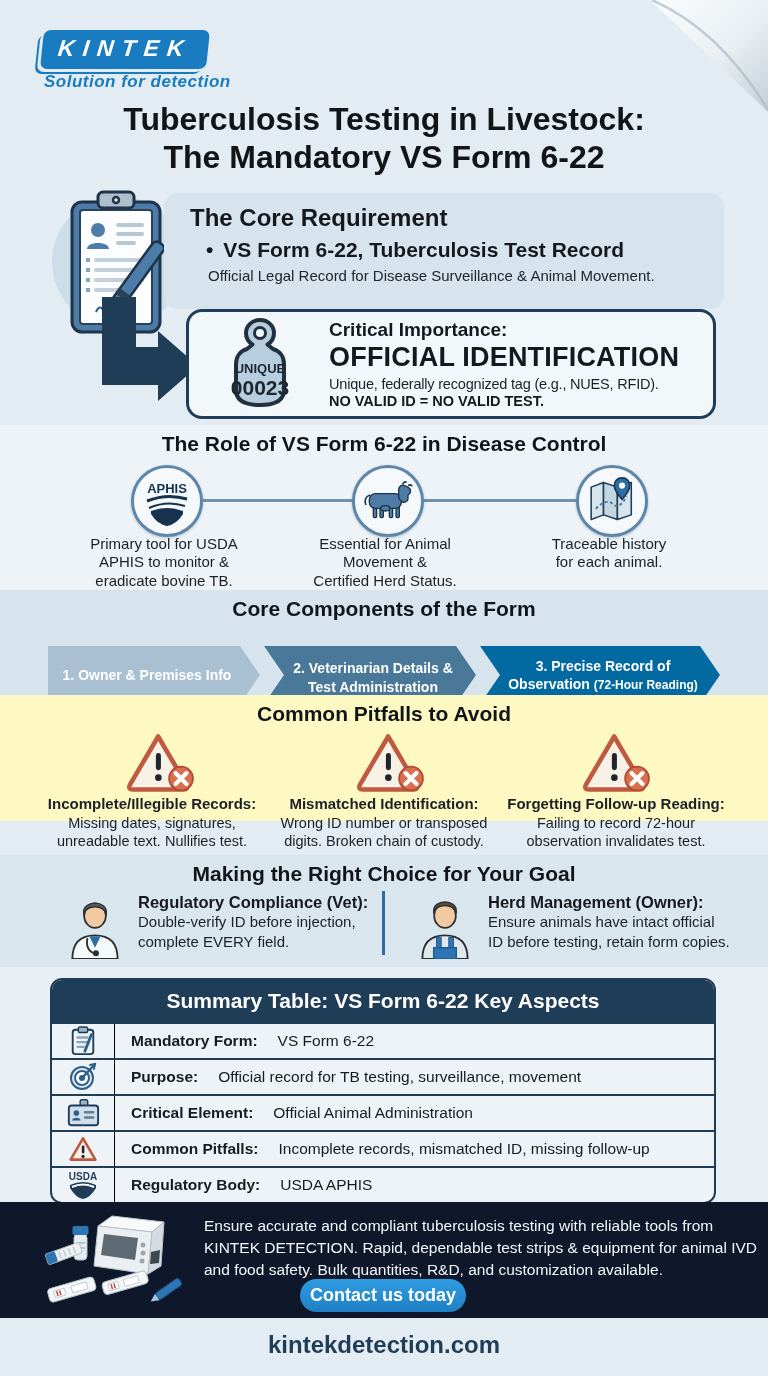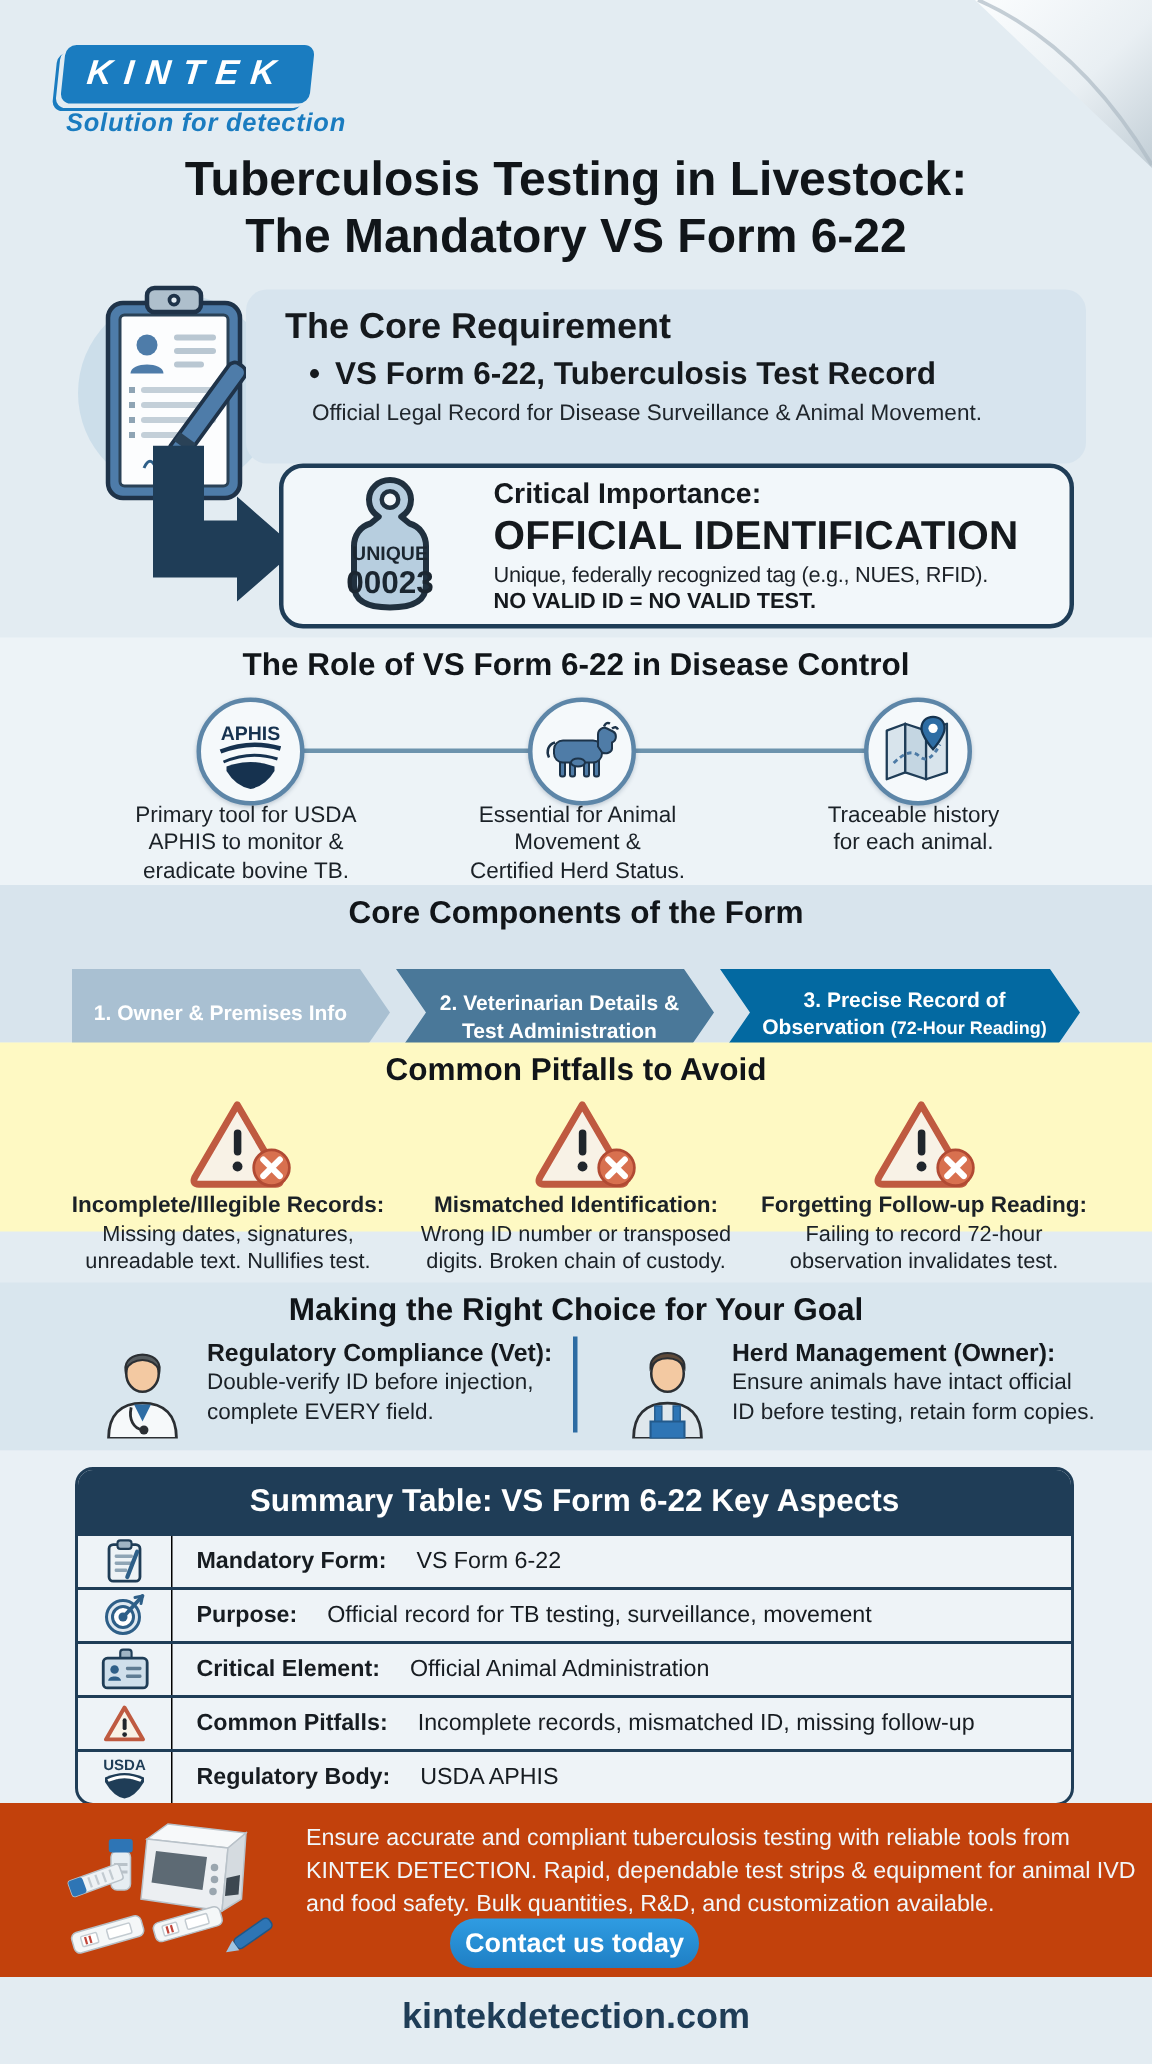--- a/index.html
+++ b/index.html
@@ -55,21 +55,21 @@
   .choice-div{position:absolute;top:36px;left:382px;width:3px;height:64px;background:#2d6ca3;}
   
   .sum-strip{position:absolute;top:967px;left:0;width:768px;height:236px;background:#e9f0f5;}
   .sum-table{position:absolute;top:978px;left:50px;width:666px;border:2.5px solid #1f3d57;border-radius:12px;overflow:hidden;background:#eef3f7;box-sizing:border-box;}
   .sum-head{height:42px;background:#1f3d57;color:#fff;font-size:21px;font-weight:bold;text-align:center;line-height:42px;}
   .sum-row{height:34px;display:flex;align-items:stretch;border-top:2px solid #1f3d57;}
   .sum-ic{width:62px;border-right:1px solid #000000;display:flex;align-items:center;justify-content:center;flex:0 0 62px;}
   .sum-txt{display:flex;align-items:center;padding-left:16px;font-size:15.5px;color:#171c21;}
   .sum-txt b{margin-right:20px;}
   
-  .foot-band{position:absolute;top:1202px;left:0;width:768px;height:116px;background:#c2410c;}
+  .foot-band{position:absolute;top:1202px;left:0;width:768px;height:116px;background:#0f172a;}
   .foot-art{position:absolute;top:8px;left:40px;}
   .foot-text{position:absolute;top:13px;left:204px;width:556px;color:#f2f7fa;font-size:15.5px;line-height:1.42;}
   .contact-btn{position:absolute;top:77px;left:300px;width:166px;height:33px;border:none;border-radius:17px;background:linear-gradient(180deg,#2f9ce2 0%,#1f7fc4 100%);color:#fff;font-family:"Liberation Sans",sans-serif;font-size:18px;font-weight:bold;cursor:pointer;}
   .site-url{position:absolute;top:1331px;left:0;width:768px;text-align:center;font-size:24px;font-weight:bold;color:#1f3d57;}
 </style>
 </head>
 <body>
 
 <div class="page-curl">
   <svg width="118" height="112" viewBox="0 0 118 112">

